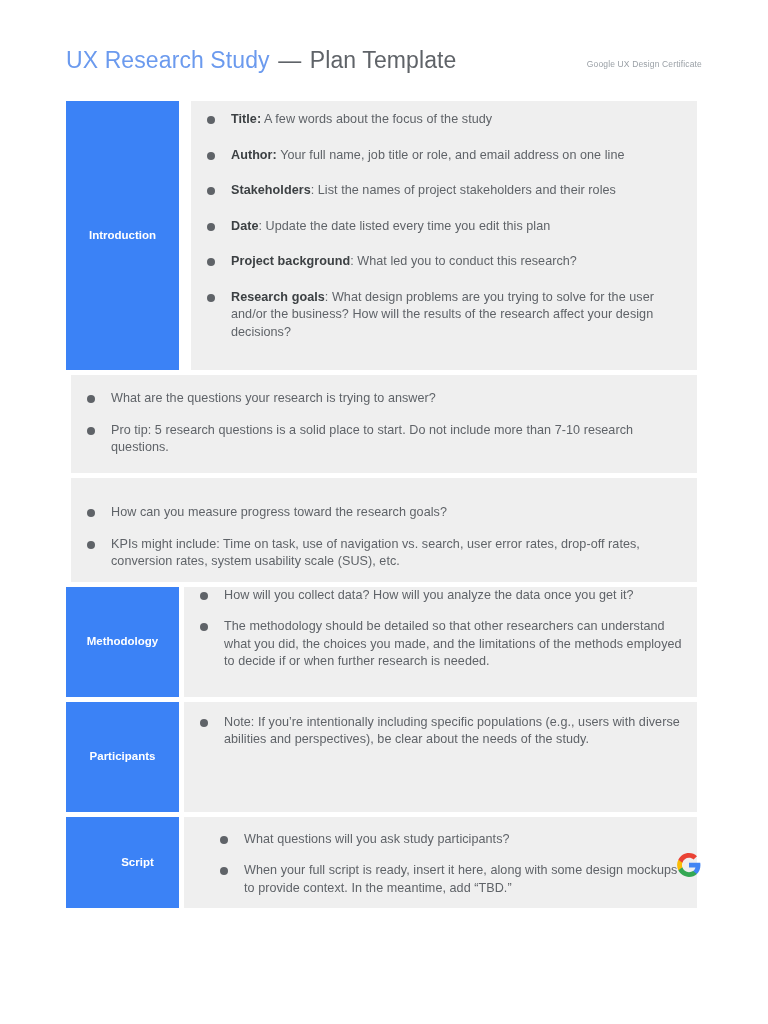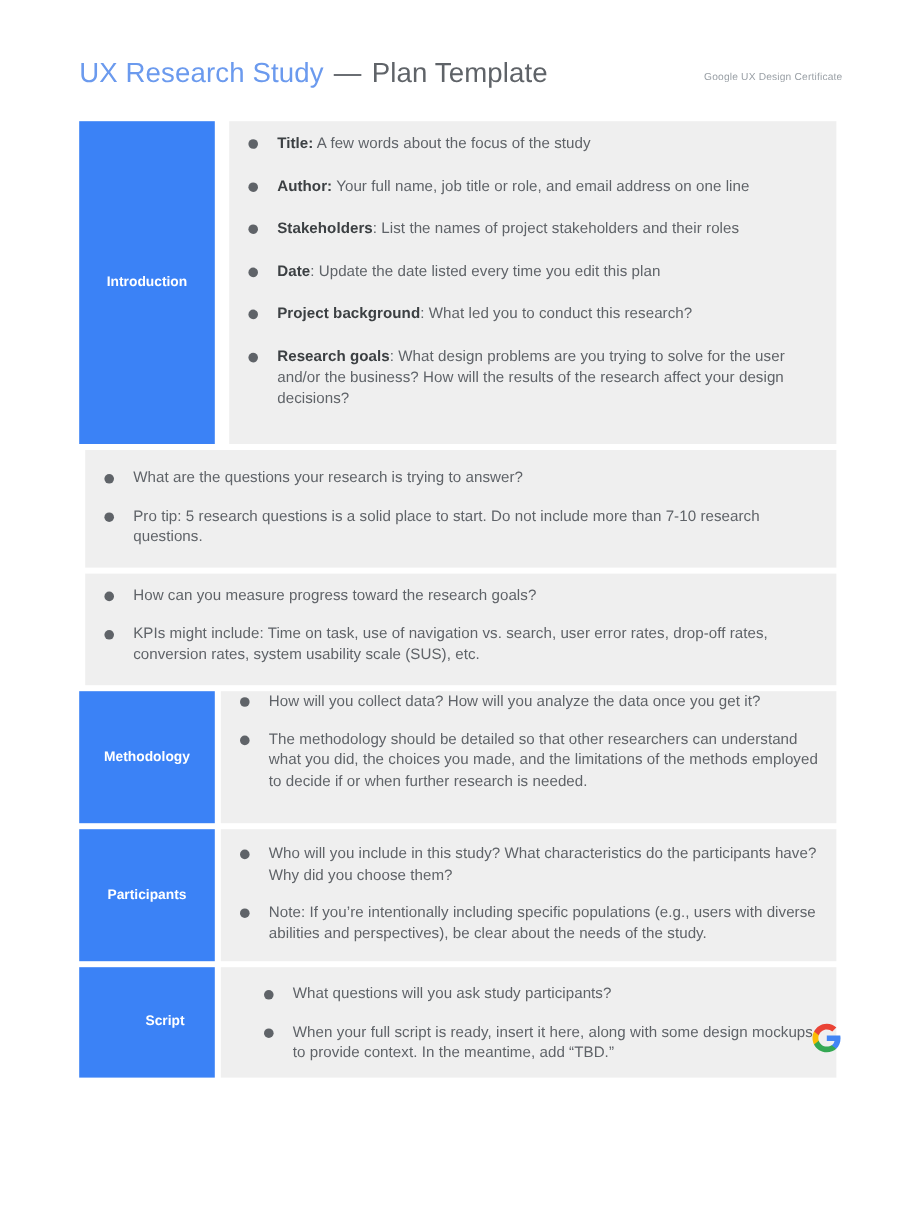--- a/index.html
+++ b/index.html
@@ -132,21 +132,21 @@
   
   .r-intro   .row-label, .r-intro   .row-content { min-height: 244px; }
   .r-rq      .row-label, .r-rq      .row-content { min-height: 98px; }
   .r-kpi     .row-label, .r-kpi     .row-content { min-height: 93px; }
   .r-method  .row-label, .r-method  .row-content { min-height: 110px; }
   .r-part    .row-label, .r-part    .row-content { min-height: 110px; }
   .r-script  .row-label, .r-script  .row-content { min-height: 86px; padding-left: 36px; }
 
   .r-intro  .row-content { padding-top: 10px; margin-left: 12px; }
   .r-rq     .row-content { padding-top: 15px; padding-left: 16px; }
-  .r-kpi    .row-content { padding-top: 10px; }
+  .r-kpi    .row-content { padding-top: 26px; }
   .r-method .row-content { padding-top: 0; }
   .r-part   .row-content { padding-top: 12px; }
   .r-script .row-content { padding-top: 14px; }
 
   .r-intro .bullet-item { margin-bottom: 18px; }
 
   
   .logo {
     position: absolute;
     right: 66px;
@@ -237,24 +237,20 @@
         <div class="bullet-item">
           <span class="bullet-dot"></span>
           <span class="bullet-text">The methodology should be detailed so that other researchers can understand what you did, the choices you made, and the limitations of the methods employed to decide if or when further research is needed.</span>
         </div>
       </div>
     </div>
 
     <div class="row r-part">
       <div class="row-label">Participants</div>
       <div class="row-content">
-        <div class="bullet-item">
-          <span class="bullet-dot"></span>
-          <span class="bullet-text">Who will you include in this study? What characteristics do the participants have? Why did you choose them?</span>
-        </div>
         <div class="bullet-item">
           <span class="bullet-dot"></span>
           <span class="bullet-text">Note: If you’re intentionally including specific populations (e.g., users with diverse abilities and perspectives), be clear about the needs of the study.</span>
         </div>
       </div>
     </div>
 
     <div class="row r-script">
       <div class="row-label">Script</div>
       <div class="row-content">

